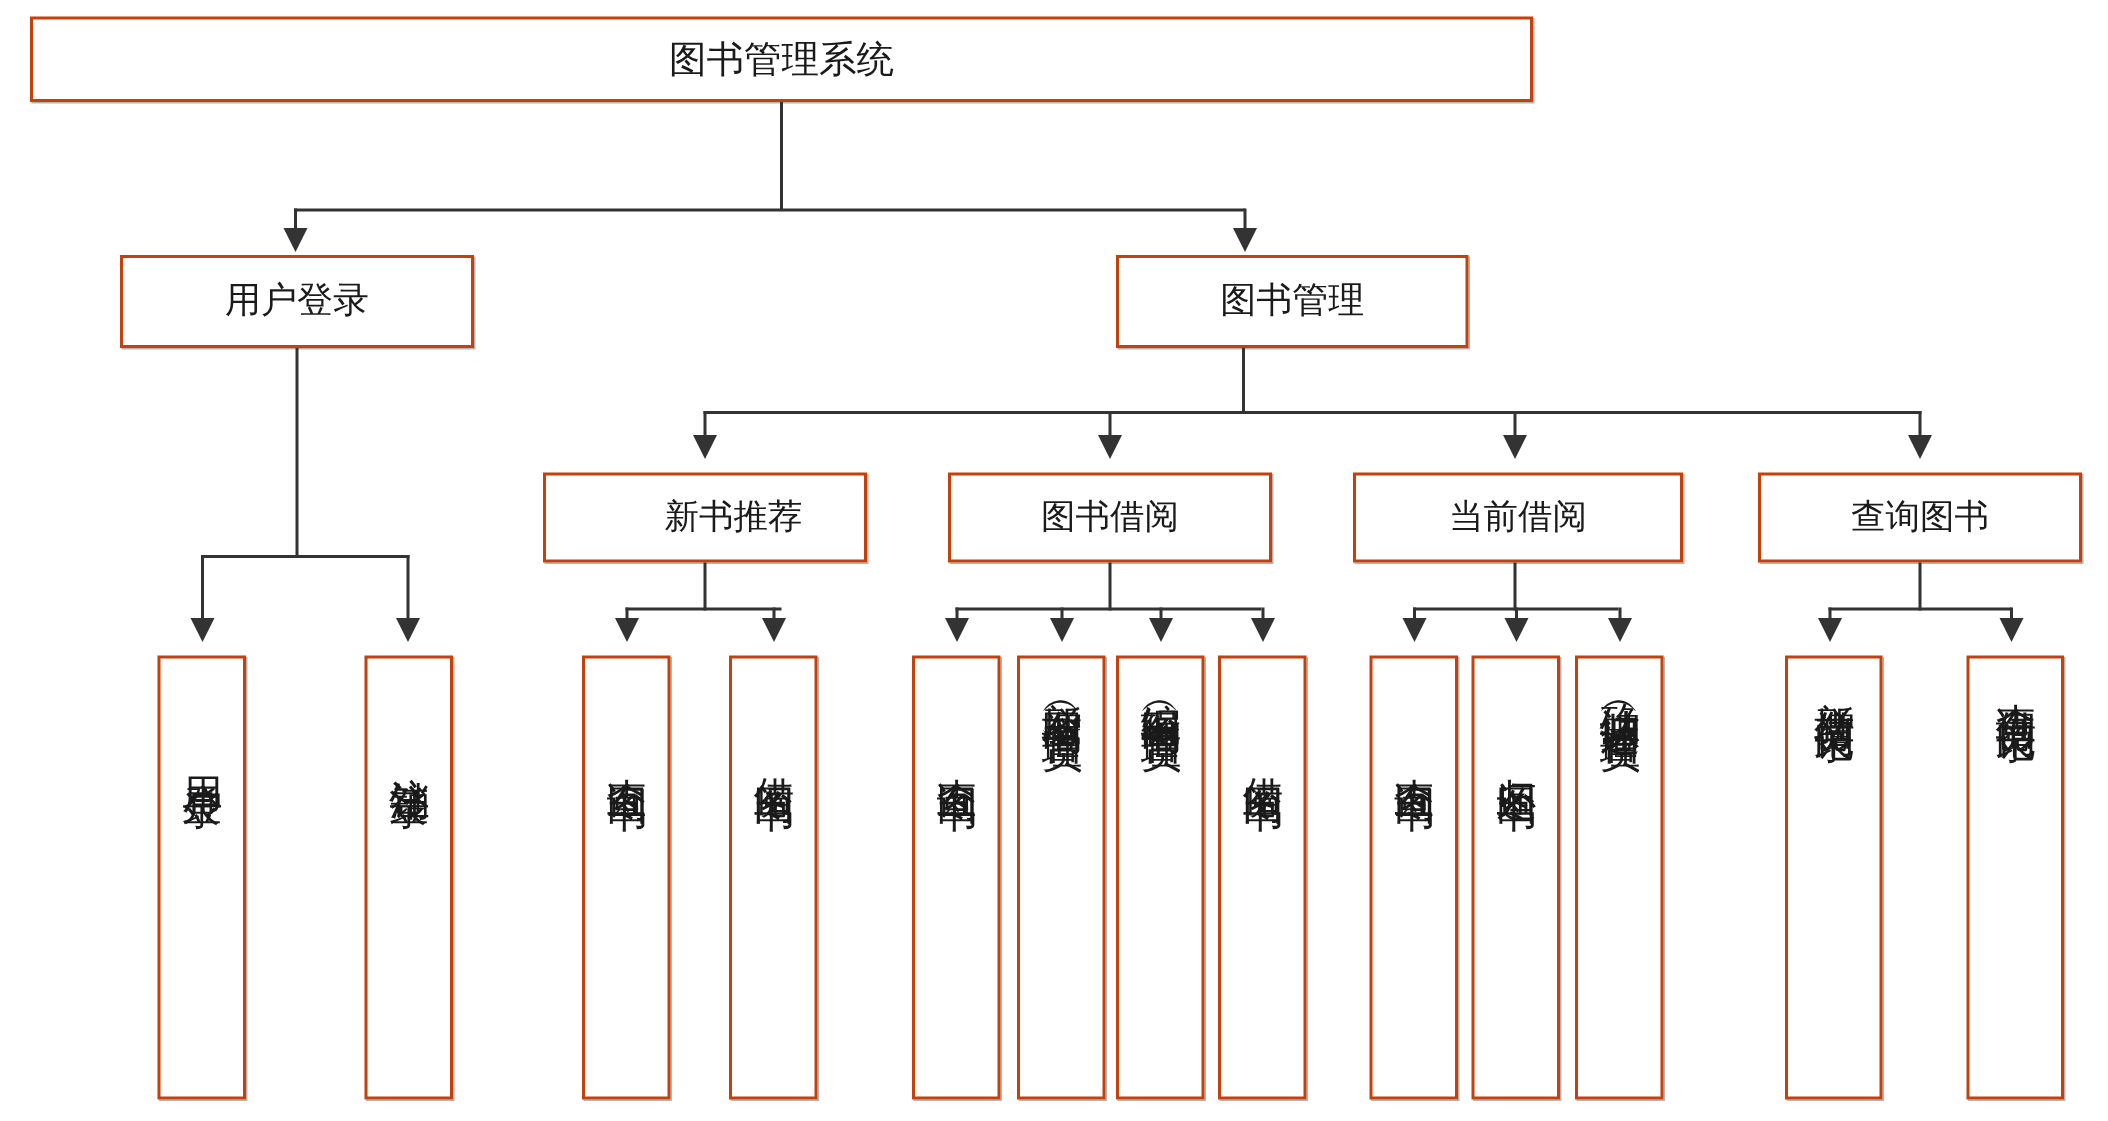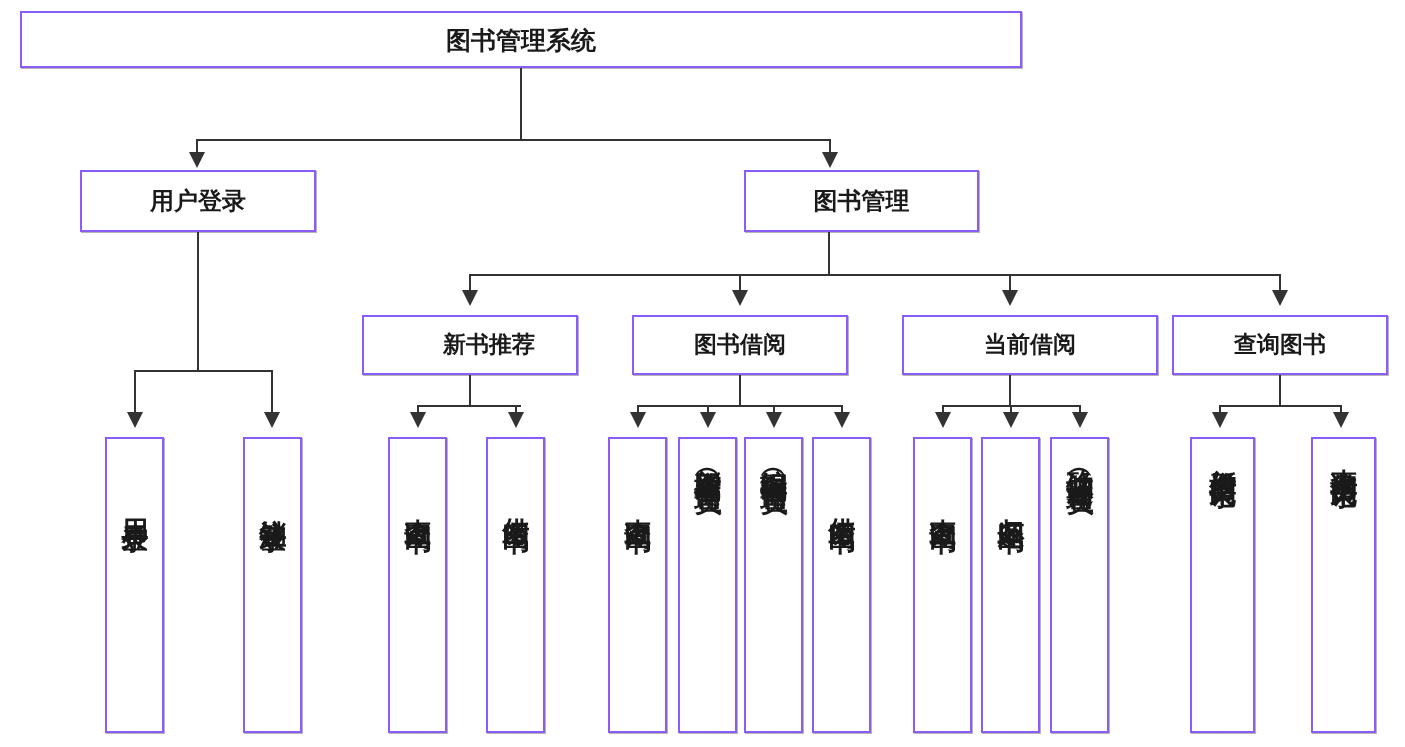--- a/index.html
+++ b/index.html
@@ -16,27 +16,26 @@
     width: 1405px;
     height: 747px;
     background: #ffffff;
     overflow: hidden;
   }
   
   .node {
     position: absolute;
     box-sizing: border-box;
     background: #ffffff;
-    border: 2px solid #8b5cf6;
+    border: 2px solid #c2410c;
     box-shadow: 1px 1px 0 0 rgba(120,120,120,0.55);
     display: flex;
     align-items: center;
     justify-content: center;
     color: #1a1a1a;
-    font-weight: bold;
   }
   .node .label {
     display: block;
     text-align: center;
     line-height: 1.12;
     color: #1a1a1a;
     white-space: nowrap;
   }
   
   .node.root {
@@ -146,21 +145,21 @@
   <div class="arrow" style="left:1002px; top:290px;"></div>
   <div class="seg vline" style="left:1279px; top:274px; height:22px;"></div>
   <div class="arrow" style="left:1272px; top:290px;"></div>
 
   <div class="node lvl3" style="left:362px; top:315px; width:216px;padding-left:38px;">
     <span class="label">新书推荐</span>
   </div>
   <div class="node lvl3" style="left:632px; top:315px; width:216px;">
     <span class="label">图书借阅</span>
   </div>
-  <div class="node lvl3" style="left:902px; top:315px; width:256px;">
+  <div class="node lvl3" style="left:902px; top:315px; width:220px;">
     <span class="label">当前借阅</span>
   </div>
   <div class="node lvl3" style="left:1172px; top:315px; width:216px;">
     <span class="label">查询图书</span>
   </div>
 
   <div class="seg vline" style="left:469px; top:375px; height:32px;"></div>
   <div class="seg hline" style="left:417px; top:405px; width:104px;"></div>
   <div class="seg vline" style="left:417px; top:405px; height:12px;"></div>
   <div class="arrow" style="left:410px; top:412px;"></div>

